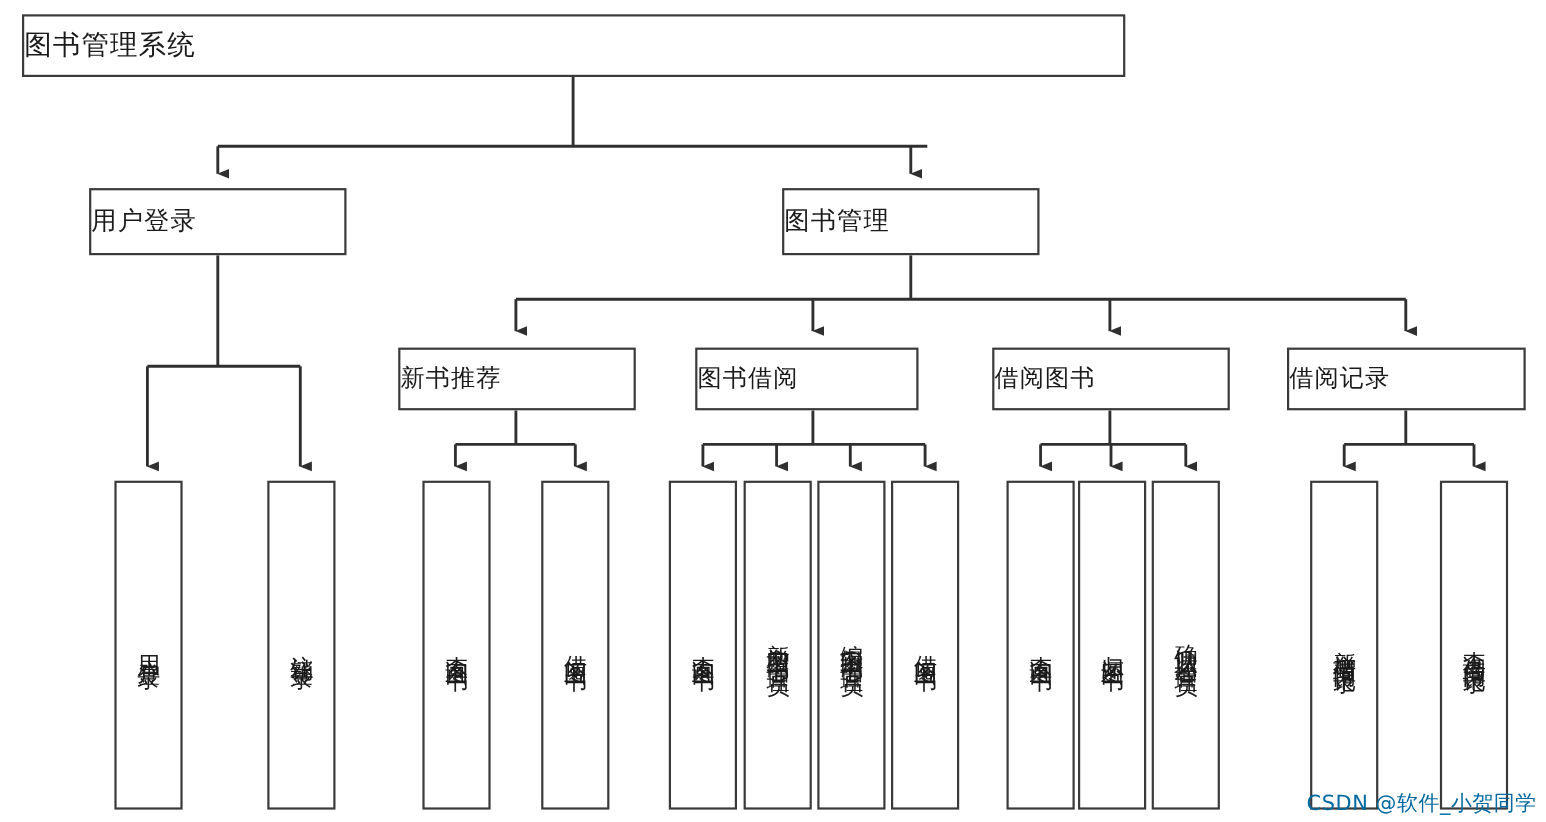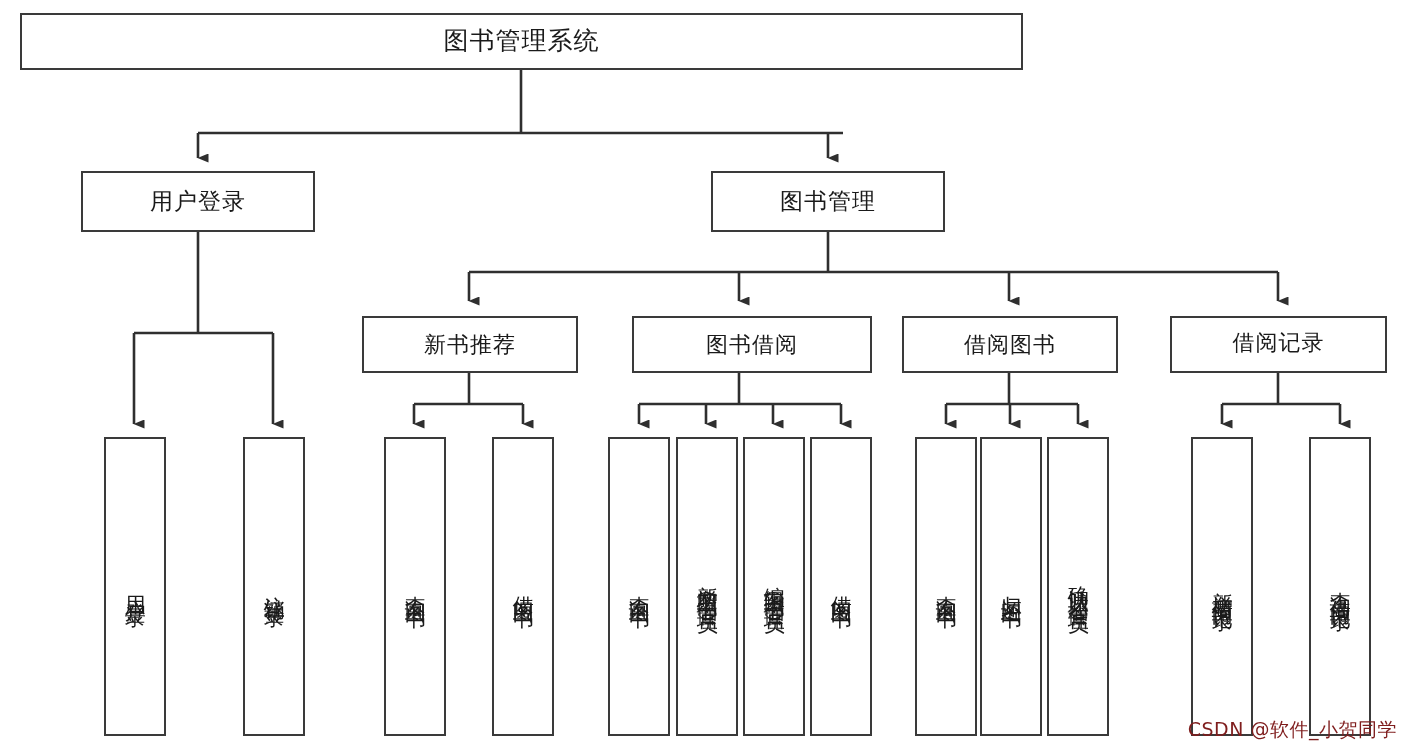--- a/index.html
+++ b/index.html
@@ -25,21 +25,21 @@
     width: 1405px;
     height: 747px;
   }
   .node-box {
     position: absolute;
     box-sizing: border-box;
     background: #ffffff;
     border: 2px solid #3a3a3a;
     display: flex;
     align-items: center;
-    justify-content: center;
+    justify-content: flex-start;
     color: #1a1a1a;
     z-index: 3;
   }
   .node-label {
     display: block;
     text-align: center;
     letter-spacing: 1px;
     line-height: 1.15;
     white-space: nowrap;
   }
@@ -56,21 +56,21 @@
     text-orientation: upright;
     letter-spacing: 4px;
     line-height: 1.08;
     max-height: 290px;
   }
   #watermark {
     position: absolute;
     right: 8px;
     bottom: 4px;
     font-size: 19px;
-    color: #7f1d1d;
+    color: #0369a1;
     letter-spacing: 0.5px;
     white-space: nowrap;
     z-index: 5;
     pointer-events: none;
   }
 </style>
 </head>
 <body>
 
 <div id="diagram-root">
@@ -146,29 +146,29 @@
   </div>
 
   <div class="node-box node-l2" style="left:362px; top:316px; width:216px; height:57px;">
     <span class="node-label">新书推荐</span>
   </div>
 
   <div class="node-box node-l1" style="left:711px; top:171px; width:234px; height:61px;">
     <span class="node-label">图书管理</span>
   </div>
 
-  <div class="node-box node-l2" style="left:632px; top:316px; width:240px; height:57px;">
+  <div class="node-box node-l2" style="left:632px; top:316px; width:203px; height:57px;">
     <span class="node-label">图书借阅</span>
   </div>
 
   <div class="node-box node-l2" style="left:902px; top:316px; width:216px; height:57px;">
     <span class="node-label">借阅图书</span>
   </div>
 
-  <div class="node-box node-l2" style="left:1170px; top:316px; width:217px; height:57px;font-family:Liberation Mono, monospace;">
+  <div class="node-box node-l2" style="left:1170px; top:316px; width:217px; height:57px;">
     <span class="node-label">借阅记录</span>
   </div>
 
   <div class="node-box node-leaf" style="left:104px; top:437px; width:62px; height:299px;">
     <span class="node-label">用户登录</span>
   </div>
 
   <div class="node-box node-leaf" style="left:243px; top:437px; width:62px; height:299px;">
     <span class="node-label">注销登录</span>
   </div>

